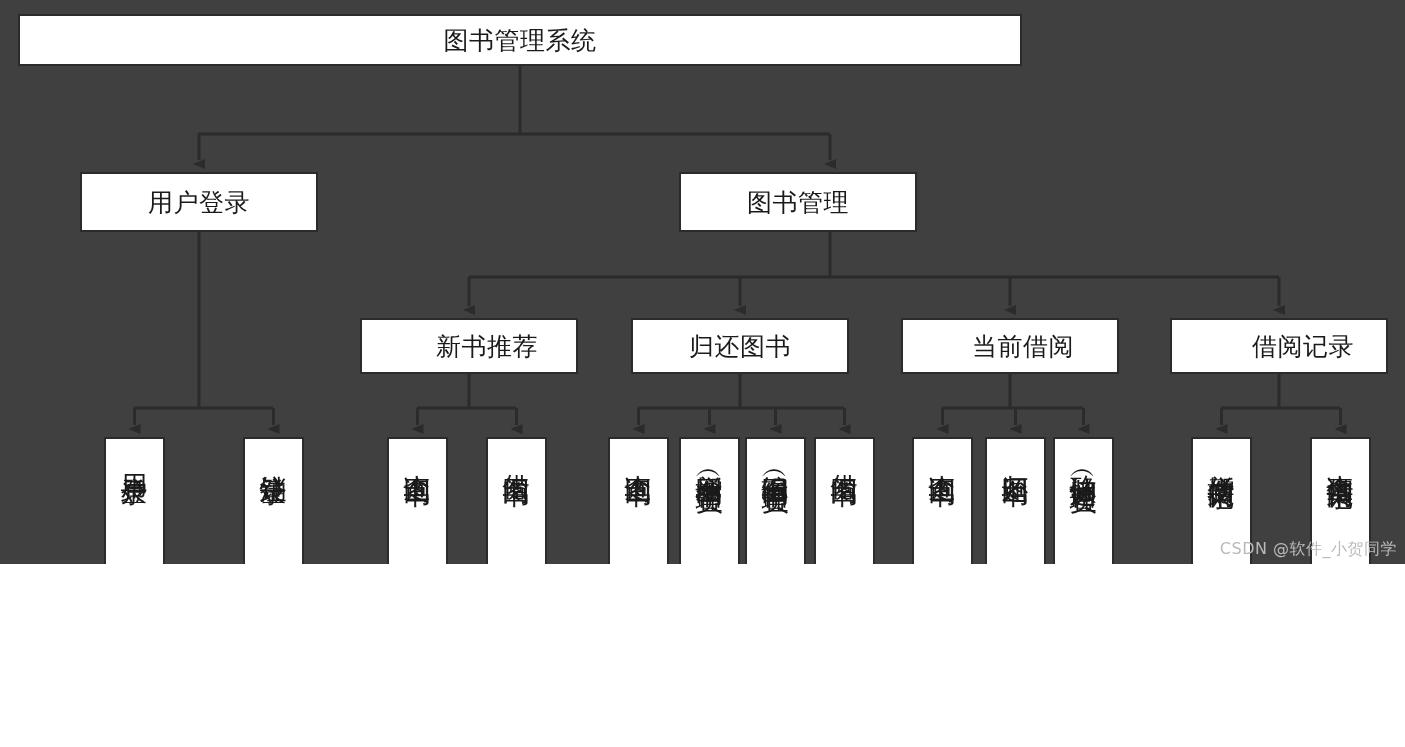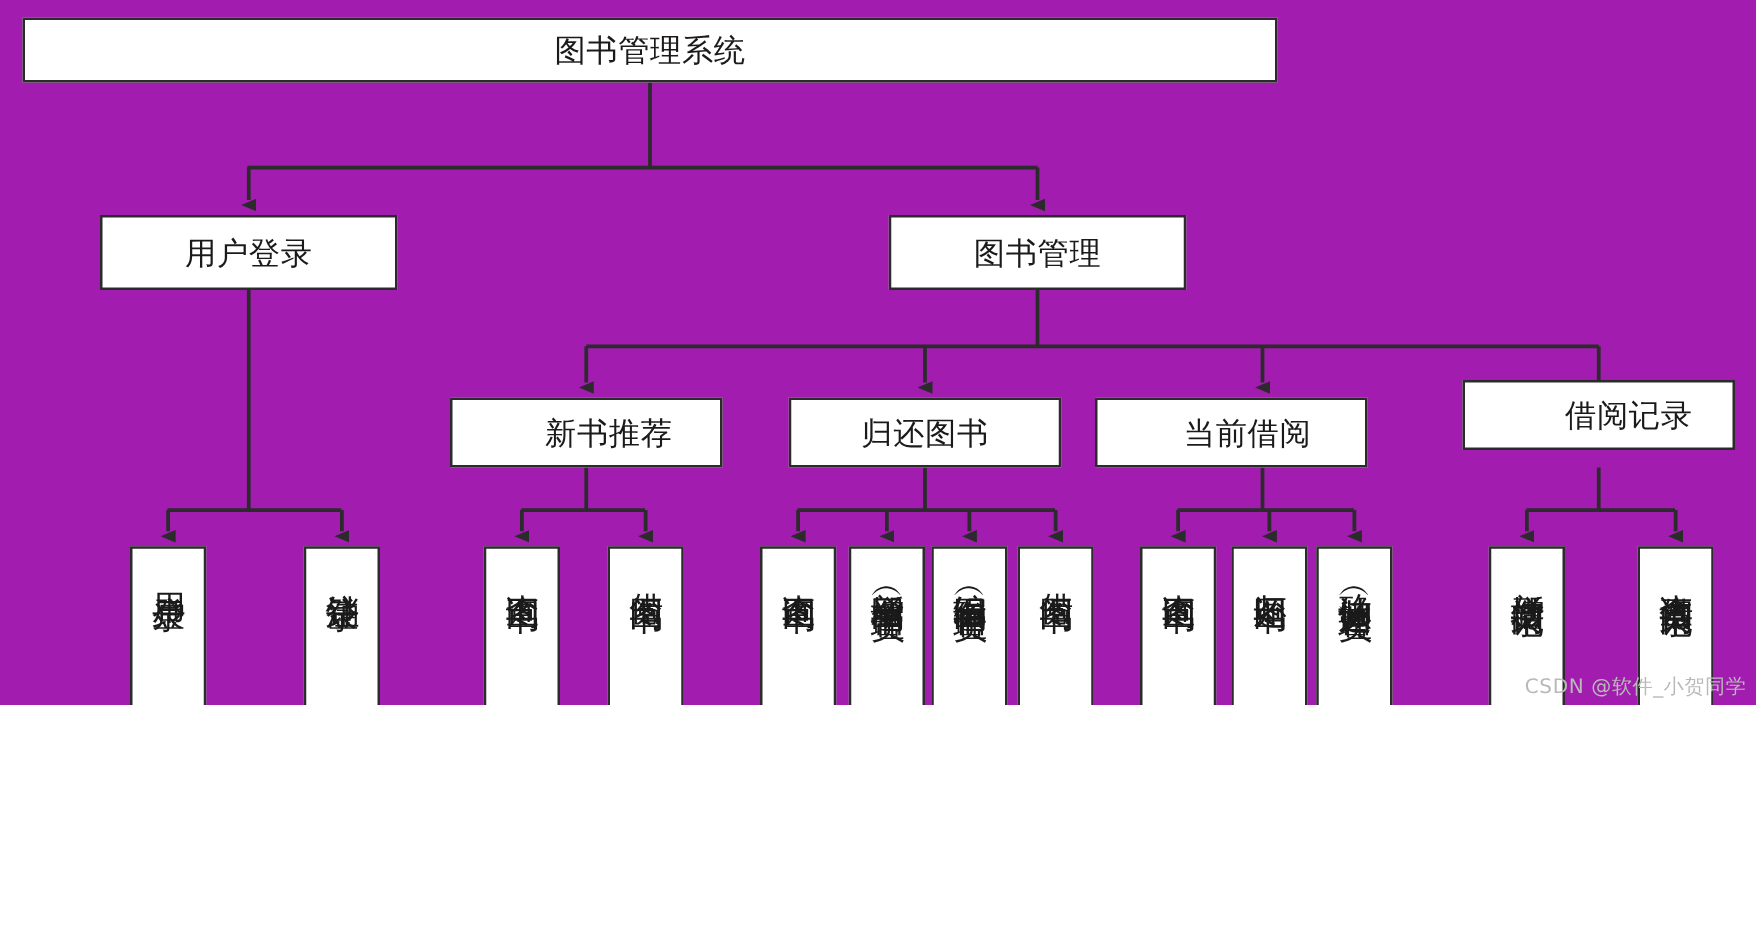--- a/index.html
+++ b/index.html
@@ -7,21 +7,21 @@
     padding: 0;
     background: #ffffff;
   }
   body {
     font-family: "DejaVu Sans", "Liberation Sans", sans-serif;
   }
   #canvas {
     position: relative;
     width: 1405px;
     height: 564px;
-    background: #a21caf;
+    background: #404040;
     overflow: hidden;
   }
   #edges {
     position: absolute;
     left: 0;
     top: 0;
     width: 1405px;
     height: 747px;
     pointer-events: none;
   }
@@ -115,33 +115,33 @@
       </g>
   </svg>
 
   <div id="nodes-layer">
       <div class="node horiz" style="left: 18px; top: 14px; width: 1004px; height: 52px;">
         <span class="lbl">图书管理系统</span>
       </div>
       <div class="node horiz" style="left: 80px; top: 172px; width: 238px; height: 60px;">
         <span class="lbl">用户登录</span>
       </div>
-      <div class="node horiz" style="left: 711px; top: 172px; width: 238px; height: 60px;">
+      <div class="node horiz" style="left: 679px; top: 172px; width: 238px; height: 60px;">
         <span class="lbl">图书管理</span>
       </div>
       <div class="node horiz" style="left: 360px; top: 318px; width: 218px; height: 56px; padding-left: 36px;">
         <span class="lbl">新书推荐</span>
       </div>
       <div class="node horiz" style="left: 631px; top: 318px; width: 218px; height: 56px;">
         <span class="lbl">归还图书</span>
       </div>
-      <div class="node horiz" style="left: 876px; top: 318px; width: 218px; height: 56px; padding-left: 26px;">
+      <div class="node horiz" style="left: 901px; top: 318px; width: 218px; height: 56px; padding-left: 26px;">
         <span class="lbl">当前借阅</span>
       </div>
-      <div class="node horiz" style="left: 1170px; top: 304px; width: 218px; height: 56px; padding-left: 48px;">
+      <div class="node horiz" style="left: 1170px; top: 318px; width: 218px; height: 56px; padding-left: 48px;">
         <span class="lbl">借阅记录</span>
       </div>
       <div class="node vert" style="left: 104px; top: 437px; width: 61px; height: 298px;">
         <span class="lbl">用户登录</span>
       </div>
       <div class="node vert" style="left: 243px; top: 437px; width: 61px; height: 298px;">
         <span class="lbl">注销登录</span>
       </div>
       <div class="node vert" style="left: 387px; top: 437px; width: 61px; height: 298px;">
         <span class="lbl">查询图书</span>

